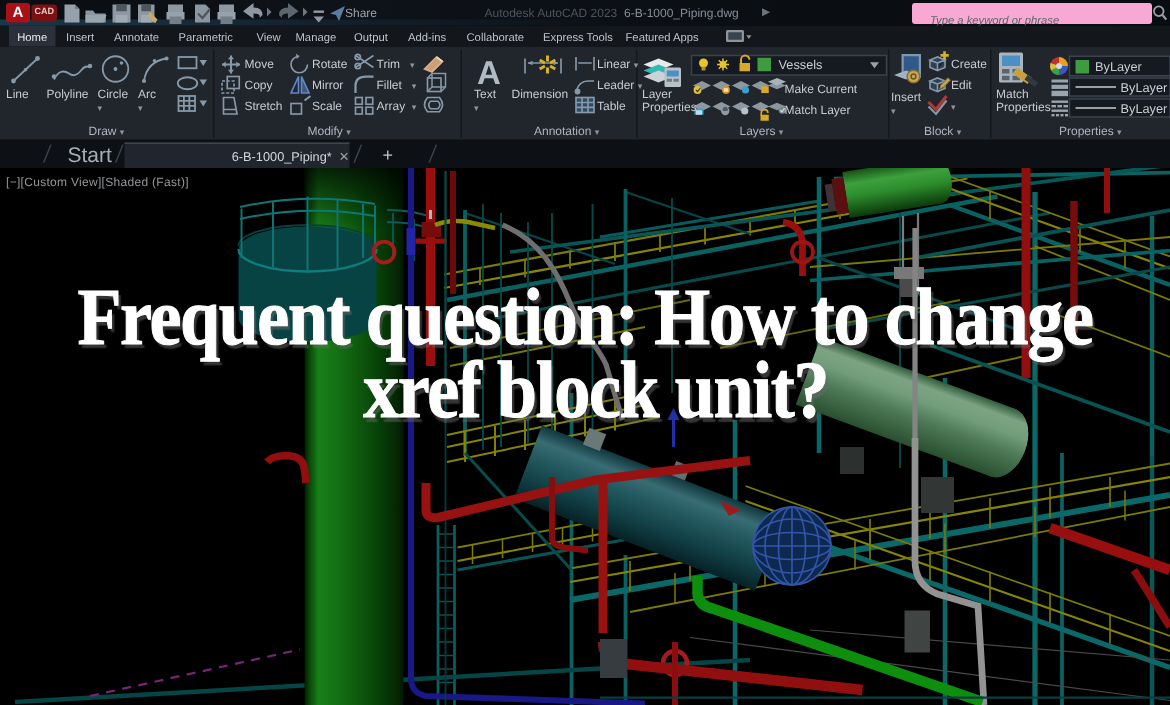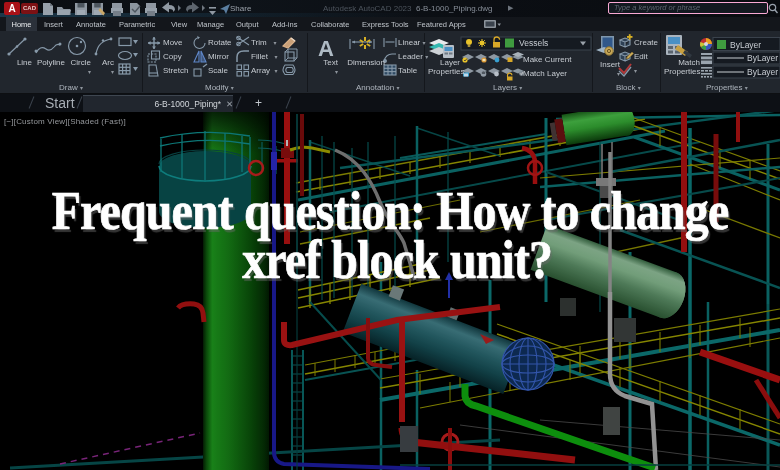--- a/index.html
+++ b/index.html
@@ -5,34 +5,34 @@
 html,body{width:780px;height:470px;overflow:hidden;background:#000;font-family:"Liberation Sans",sans-serif}
 #page{position:relative;width:780px;height:470px}
 
 #titlebar{position:absolute;left:0;top:0;width:780px;height:17px;background:linear-gradient(90deg,#0a0d11 0%,#0e1319 30%,#0b0e13 60%,#090c10 100%);}
 #titleglow{position:absolute;left:0;top:13px;width:420px;height:5px;background:linear-gradient(90deg,rgba(40,90,120,.55),rgba(30,70,95,.25) 55%,rgba(0,0,0,0) 100%);}
 #logoA{position:absolute;left:4px;top:2px;width:16px;height:13px;background:#a91117;border-radius:2px;color:#fff;font-weight:bold;font-size:10px;text-align:center;line-height:13px}
 #logoCAD{position:absolute;left:21px;top:3px;width:17px;height:11px;background:#7c1114;border-radius:2px;color:#e8caca;font-weight:bold;font-size:6px;text-align:center;line-height:11px}
 .apptitle{position:absolute;left:323px;top:4px;font-size:8px;color:#4d545d}
 .docname{position:absolute;left:416px;top:4px;font-size:8px;color:#878e98}
 .dnarr{position:absolute;left:508px;top:4px;font-size:7px;color:#6d747d}
-#search{position:absolute;left:608px;top:2px;width:160px;height:12px;background:#131920;border:1px solid #f9a8d4;border-radius:2px;color:#5d656f;font-style:italic;font-size:7.5px;line-height:10px;padding-left:5px}
+#search{position:absolute;left:608px;top:2px;width:160px;height:12px;background:#131920;border:7px solid #f9a8d4;border-radius:2px;color:#5d656f;font-style:italic;font-size:7.5px;line-height:10px;padding-left:5px}
 #mag{position:absolute;left:768px;top:3px}
 #share{position:absolute;left:230px;top:4px;font-size:8px;color:#9aa1aa}
 
 #tabrow{position:absolute;left:0;top:17px;width:780px;height:14px;background:#13161b}
 .rtab{position:absolute;top:0;height:14px;font-size:7.5px;color:#bfc4ca;line-height:15px;white-space:nowrap}
 .rtab.active{background:#2b313a;color:#e8ebee}
 
 #ribbon{position:absolute;left:0;top:31px;width:780px;height:63px;background:#21262d;border-bottom:1px solid #0d0f12}
 .psep{position:absolute;top:2px;height:59px;width:1px;background:#14171c}
 .plabel{position:absolute;top:52px;height:10px;font-size:8px;color:#aeb5bd;white-space:nowrap}
 .plabel .car{font-size:6px;color:#8d949c}
 .stool{position:absolute;font-size:8px;color:#c6cbd1;white-space:nowrap}
-.btool{position:absolute;font-size:8px;color:#c6cbd1;text-align:right}
+.btool{position:absolute;font-size:8px;color:#c6cbd1;text-align:left}
 .icar{color:#8d949c;font-size:6px}
 
 #filebar{position:absolute;left:0;top:94px;width:780px;height:18px;background:#0d1015}
 .ftab{position:absolute;top:1px;height:17px;font-size:14px;color:#a7adb4;line-height:17px}
 .fslash{position:absolute;top:2px;height:13px;width:1px;background:#3a424c;transform:rotate(22deg)}
 #ftabactive{position:absolute;left:83px;top:1px;width:150px;height:17px;background:#21262e;border-top:1px solid #3e4650;color:#d3d7dc;font-size:8.5px;line-height:16px;text-align:right}
 
 #canvas{position:absolute;left:0;top:112px;width:780px;height:458px;background:#000}
 #vplabel{position:absolute;left:4px;top:5px;font-size:8px;color:#94979b;letter-spacing:.2px}
 #hero{position:absolute;left:0;top:75px;width:780px;text-align:center;font-family:"Liberation Serif",serif;font-weight:bold;color:#fff;font-size:54px;line-height:49px;letter-spacing:-1px;transform:scaleX(.888);transform-origin:390px 0;text-shadow:2px 3px 1px rgba(105,105,105,.5);-webkit-text-stroke:.7px #fff}

